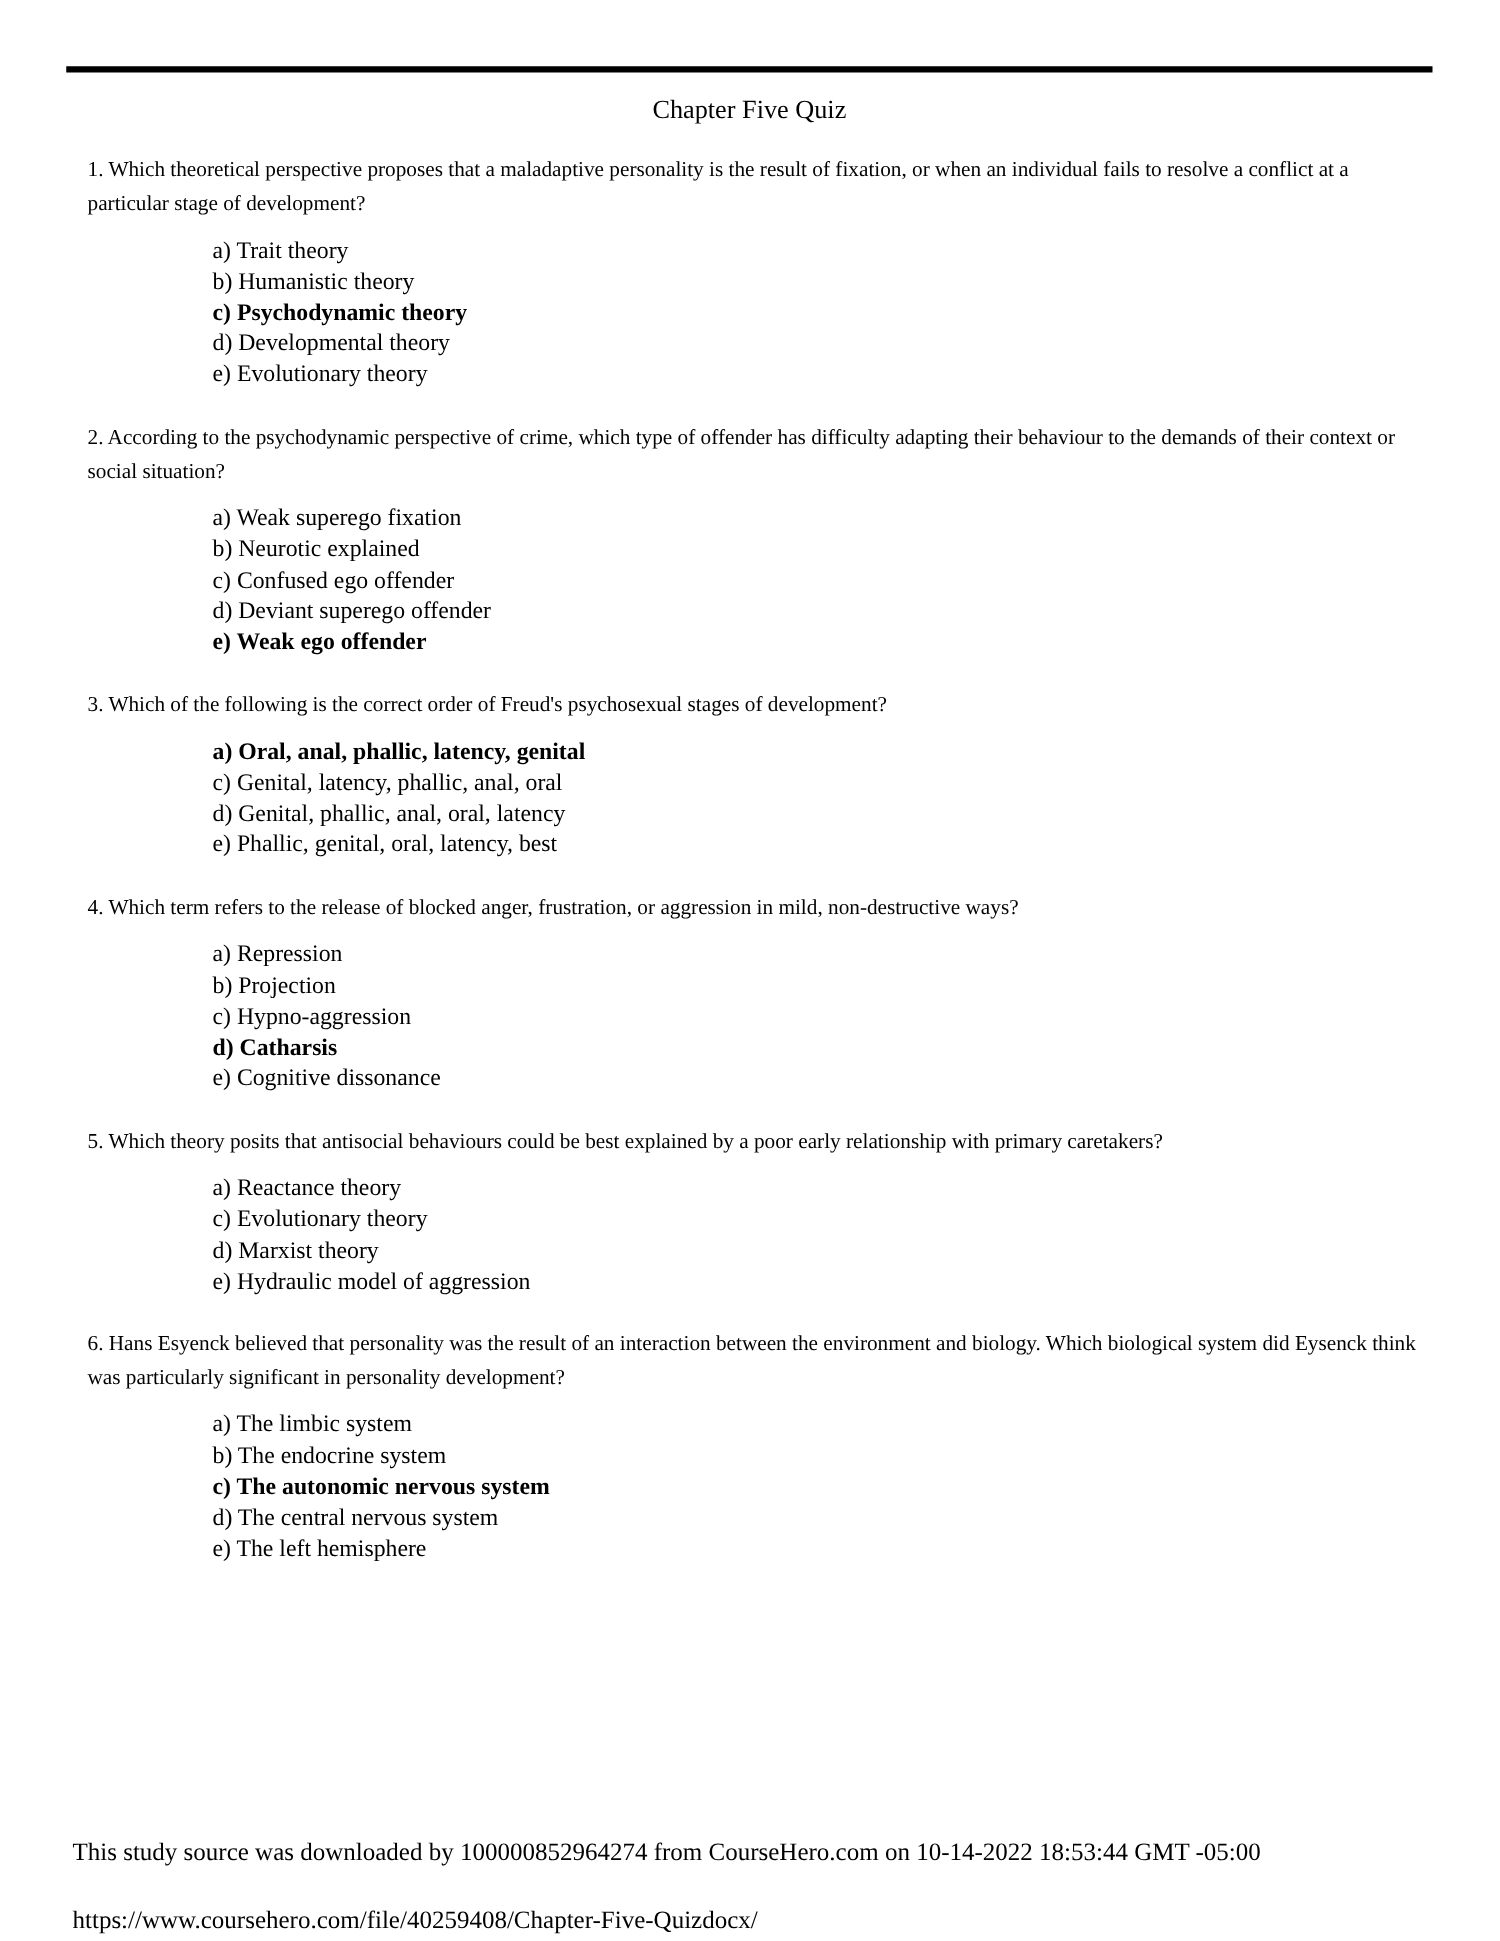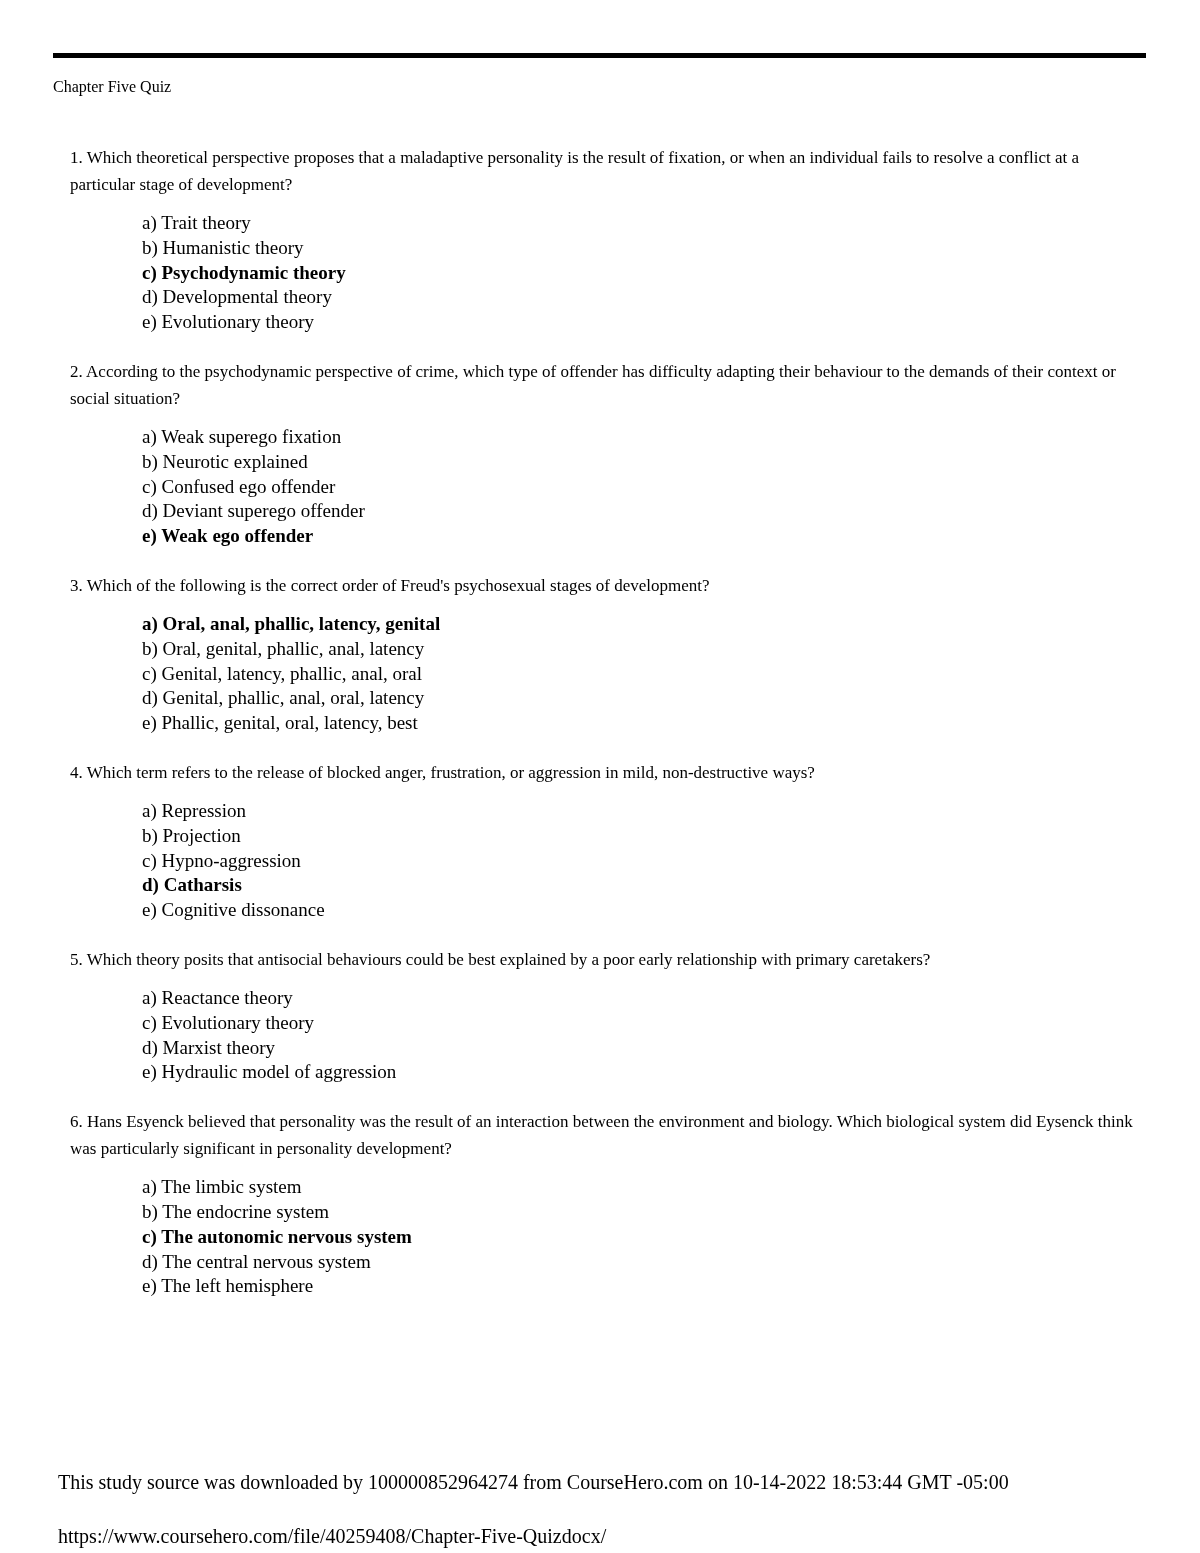--- a/index.html
+++ b/index.html
@@ -17,38 +17,38 @@
     left: 53px;
     top: 53px;
     width: 1093px;
   }
   .top-rule {
     height: 5px;
     background: #000000;
     margin-bottom: 16px;
   }
   .doc-title {
-    font-size: 16px;
+    font-size: 21px;
     font-weight: normal;
-    text-align: left;
+    text-align: center;
     line-height: 26px;
-    margin-bottom: 44px;
+    margin-bottom: 22px;
   }
   .content {
     padding-left: 17px;
     padding-right: 0;
   }
   .question { margin-bottom: 23px; }
   .q-text {
     font-size: 17px;
     line-height: 27px;
   }
   .options {
     margin-top: 13px;
-    margin-left: 72px;
+    margin-left: 100px;
   }
   .option {
     font-size: 19px;
     line-height: 24.8px;
     white-space: nowrap;
   }
   .option.bold { font-weight: bold; }
   .footer-note, .footer-url {
     position: absolute;
     left: 58px;
@@ -87,21 +87,20 @@
         <div class="option"><span>c)</span> <span>Confused ego offender</span></div>
         <div class="option"><span>d)</span> <span>Deviant superego offender</span></div>
         <div class="option bold"><span>e)</span> <span>Weak ego offender</span></div>
       </div>
     </section>
 
     <section class="question">
       <p class="q-text"><span>3.</span> <span>Which of the following is the correct order of Freud's psychosexual stages of development?</span></p>
       <div class="options">
         <div class="option bold"><span>a)</span> <span>Oral, anal, phallic, latency, genital</span></div>
-        <div class="option"><span>b)</span> <span>Oral, genital, phallic, anal, latency</span></div>
         <div class="option"><span>c)</span> <span>Genital, latency, phallic, anal, oral</span></div>
         <div class="option"><span>d)</span> <span>Genital, phallic, anal, oral, latency</span></div>
         <div class="option"><span>e)</span> <span>Phallic, genital, oral, latency, best</span></div>
       </div>
     </section>
 
     <section class="question">
       <p class="q-text"><span>4.</span> <span>Which term refers to the release of blocked anger, frustration, or aggression in mild, non-destructive ways?</span></p>
       <div class="options">
         <div class="option"><span>a)</span> <span>Repression</span></div>

